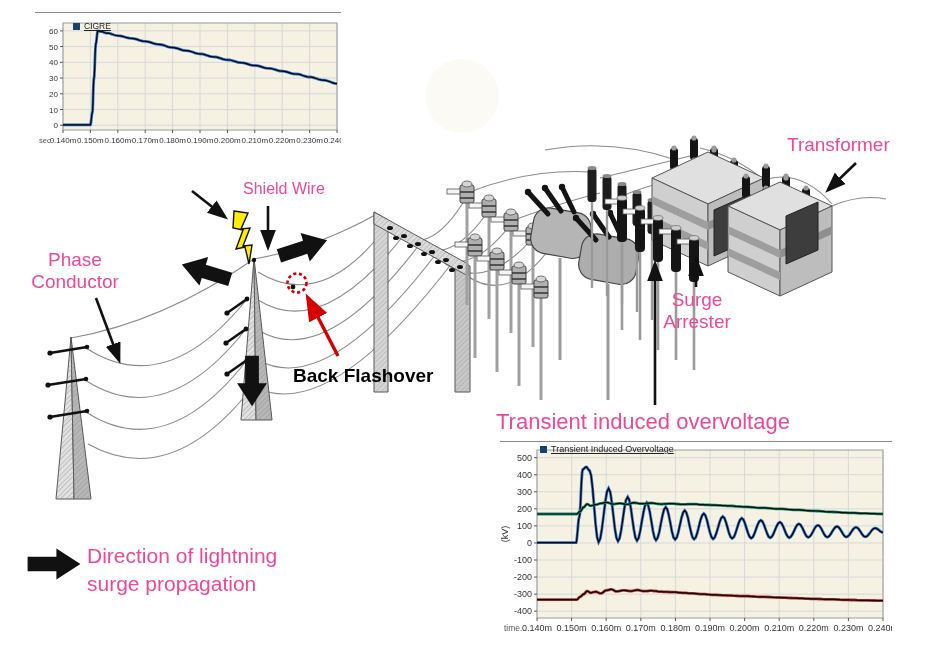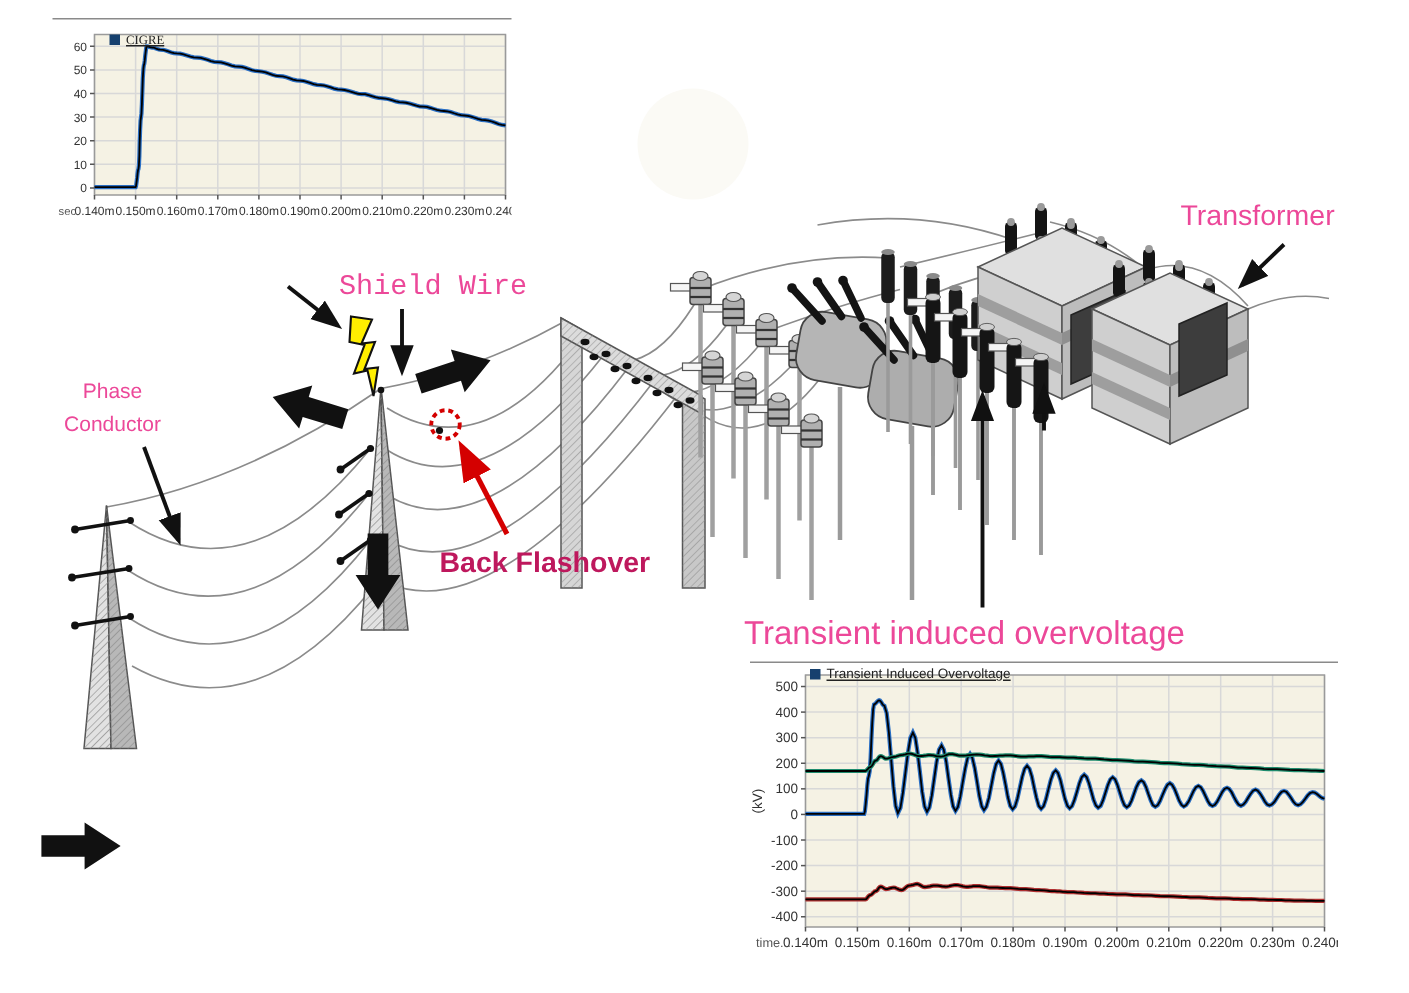--- a/index.html
+++ b/index.html
@@ -318,26 +318,30 @@
       <line x1="192" y1="191" x2="225" y2="217" marker-end="url(#ah)"></line>
       <line x1="268" y1="206" x2="268" y2="247" marker-end="url(#ah)"></line>
       <line x1="96" y1="298" x2="119" y2="360" marker-end="url(#ah)"></line>
       <line x1="856" y1="163" x2="828" y2="190" marker-end="url(#ah)"></line>
       <line x1="696" y1="287" x2="696" y2="259" marker-end="url(#ah)"></line>
       <line x1="655" y1="405" x2="655" y2="264" marker-end="url(#ah)"></line>
     </g>
     <line x1="338" y1="356" x2="308" y2="298" stroke="#d40000" stroke-width="3.4" marker-end="url(#ahred)"></line>
   </svg>
 
-  <div class="lbl" style="left:226px;top:180px;font-size:19px;font-family:Liberation Mono, monospace;">Shield Wire</div>
-  <div class="lbl two-line" style="left:18px;top:249px;width:114px;text-align:center;font-size:14px;line-height:22px;">Phase
+  <div class="lbl" style="left:243px;top:180px;font-size:16px;">Shield Wire</div>
+  <div class="lbl two-line" style="left:18px;top:249px;width:114px;text-align:center;font-size:19px;line-height:22px;">Phase
 Conductor</div>
-  <div class="lbl" style="left:293px;top:365px;font-size:19px;font-weight:bold;color:#be185d;">Back Flashover</div>
+  <div class="lbl" style="left:293px;top:365px;font-size:19px;font-weight:bold;color:#000000;">Back Flashover</div>
   <div class="lbl" style="left:787px;top:134px;font-size:19px;">Transformer</div>
+  <div class="lbl two-line" style="left:651px;top:289px;width:92px;text-align:center;font-size:19px;line-height:22px;">Surge
+Arrester</div>
   <div class="lbl" style="left:496px;top:409px;font-size:22px;">Transient induced overvoltage</div>
+  <div class="lbl two-line" style="left:87px;top:542px;font-size:21px;line-height:28px;">Direction of lightning
+surge propagation</div>
 
   <div class="chart" style="left:35px;top:12px;width:306px;height:138px;">
     <svg id="chart1" width="306" height="138">
         <rect x="28" y="10" width="274" height="107" fill="#f5f2e4"></rect>
         <line x1="28" y1="10" x2="28" y2="117" stroke="#d8d8d8" stroke-width="1"></line>
         <line x1="55.399999999999956" y1="10" x2="55.399999999999956" y2="117" stroke="#d8d8d8" stroke-width="1"></line>
         <line x1="82.79999999999998" y1="10" x2="82.79999999999998" y2="117" stroke="#d8d8d8" stroke-width="1"></line>
         <line x1="110.20000000000002" y1="10" x2="110.20000000000002" y2="117" stroke="#d8d8d8" stroke-width="1"></line>
         <line x1="137.59999999999997" y1="10" x2="137.59999999999997" y2="117" stroke="#d8d8d8" stroke-width="1"></line>
         <line x1="165" y1="10" x2="165" y2="117" stroke="#d8d8d8" stroke-width="1"></line>
@@ -389,21 +393,21 @@
         <line x1="247.20000000000002" y1="117" x2="247.20000000000002" y2="120" stroke="#555" stroke-width="1"></line>
         <text x="247.20000000000002" y="130" text-anchor="middle" font-size="8" fill="#333" font-family="Liberation Sans, sans-serif">0.220m</text>
         <line x1="274.6" y1="117" x2="274.6" y2="120" stroke="#555" stroke-width="1"></line>
         <text x="274.6" y="130" text-anchor="middle" font-size="8" fill="#333" font-family="Liberation Sans, sans-serif">0.230m</text>
         <line x1="302" y1="117" x2="302" y2="120" stroke="#555" stroke-width="1"></line>
         <text x="302" y="130" text-anchor="middle" font-size="8" fill="#333" font-family="Liberation Sans, sans-serif">0.240m</text>
         <text x="4" y="130" font-size="7.5" fill="#555" font-family="Liberation Sans, sans-serif">sec</text>
       </svg>
     <div class="legend" style="left:38px;top:8px;">
       <span class="sq"></span>
-      <span class="txt" style="font-size:8.5px;font-family:Liberation Serif, serif;">CIGRE</span>
+      <span class="txt" style="font-size:8.5px;">CIGRE</span>
     </div>
   </div>
 
   <div class="chart" style="left:500px;top:441px;width:392px;height:202px;">
     <svg id="chart2" width="392" height="202">
         <rect x="37" y="8" width="346" height="168" fill="#f5f2e4"></rect>
         <line x1="37" y1="8" x2="37" y2="176" stroke="#d8d8d8" stroke-width="1"></line>
         <line x1="71.59999999999994" y1="8" x2="71.59999999999994" y2="176" stroke="#d8d8d8" stroke-width="1"></line>
         <line x1="106.19999999999999" y1="8" x2="106.19999999999999" y2="176" stroke="#d8d8d8" stroke-width="1"></line>
         <line x1="140.8" y1="8" x2="140.8" y2="176" stroke="#d8d8d8" stroke-width="1"></line>

